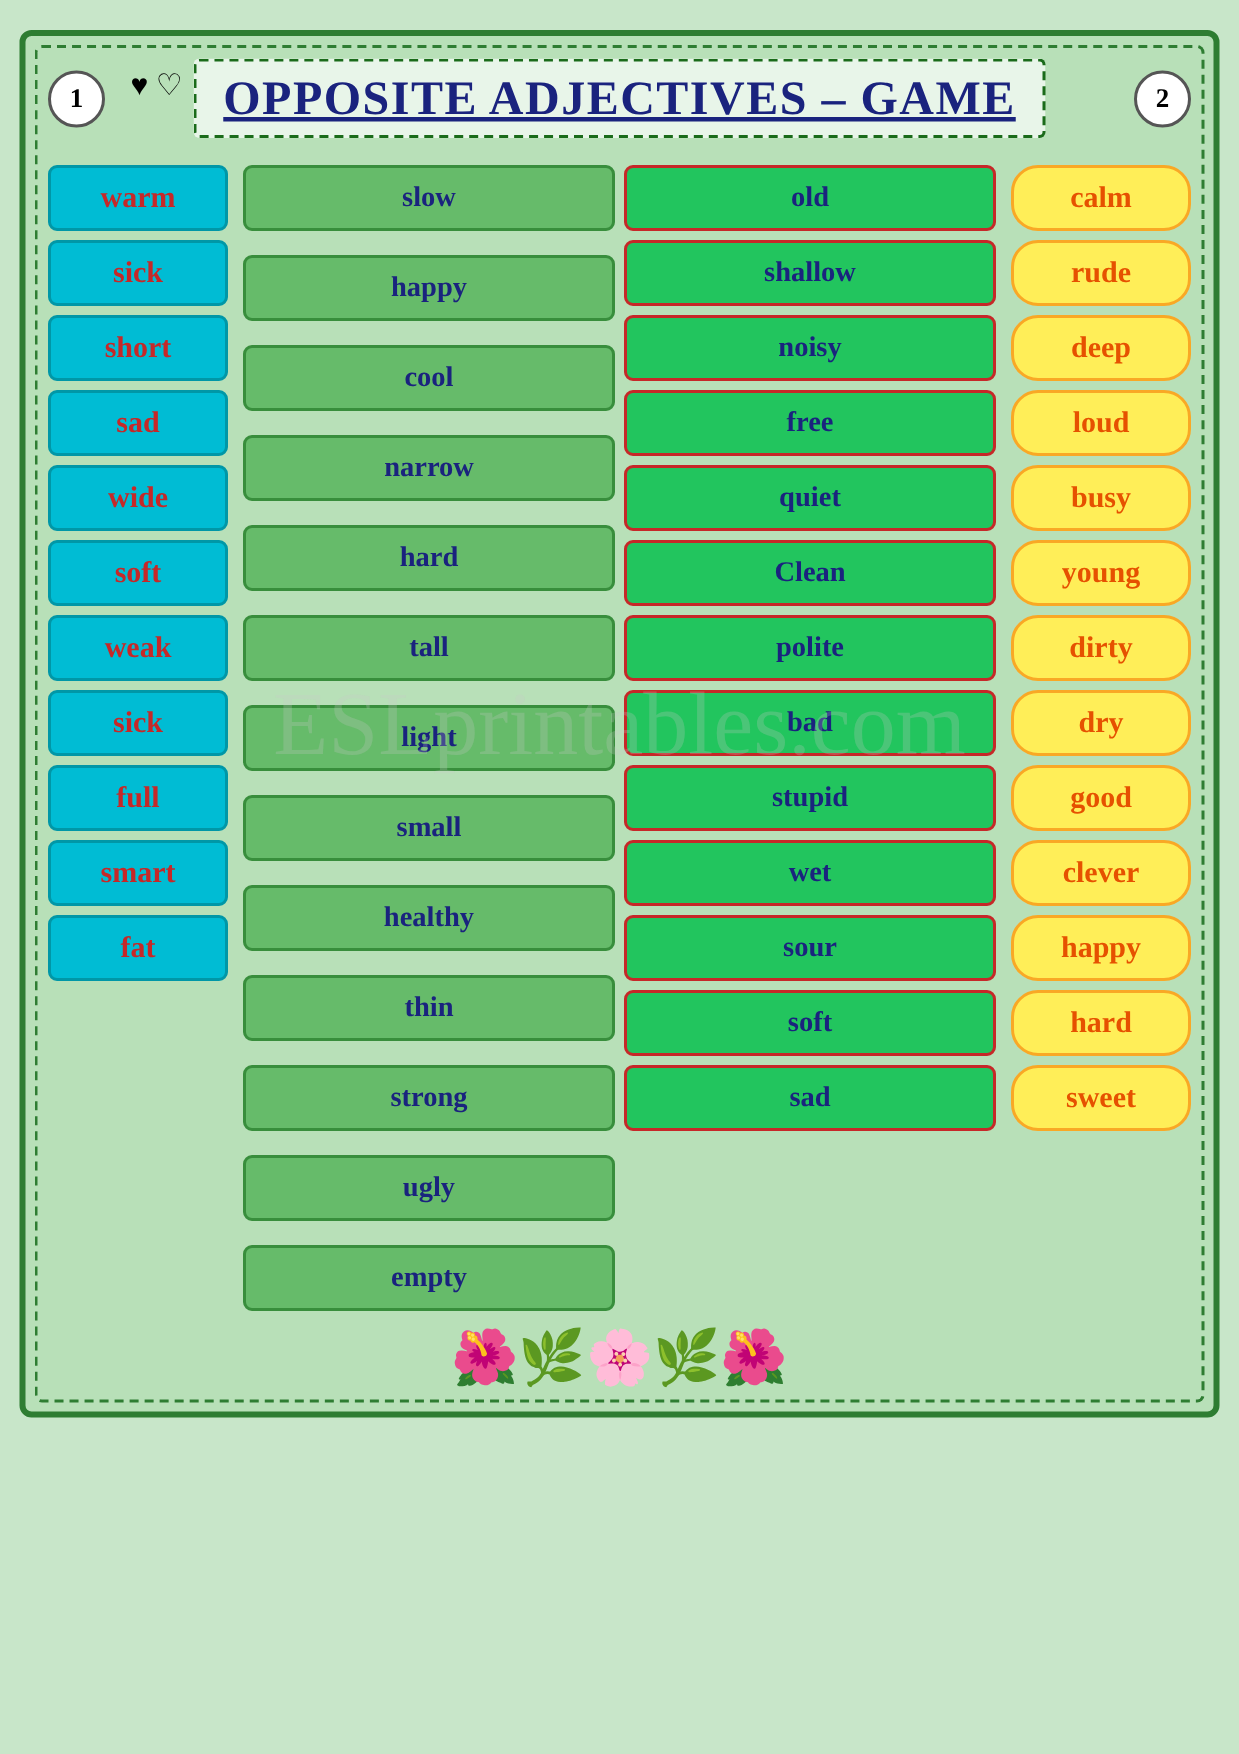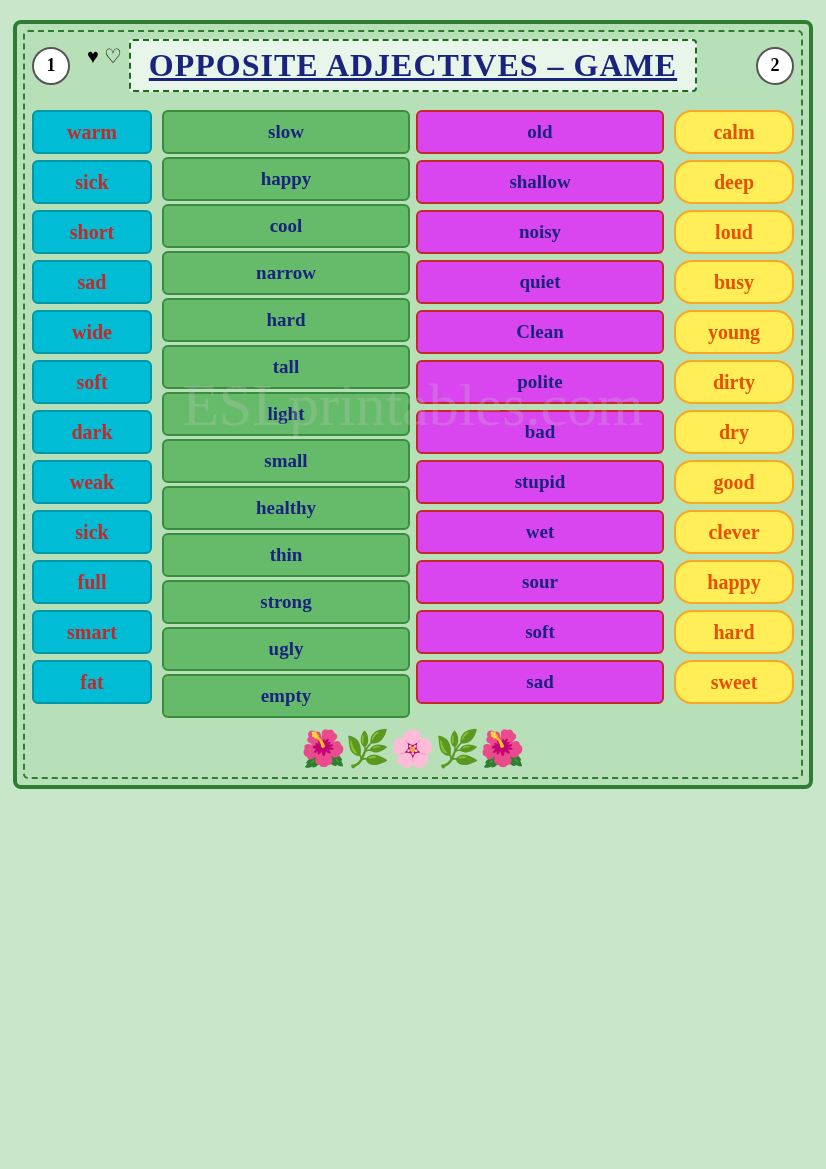--- a/index.html
+++ b/index.html
@@ -97,21 +97,21 @@
     
     .middle-col {
       display: flex;
       gap: 6px;
       flex: 1;
       flex-direction: row;
     }
     .green-col {
       display: flex;
       flex-direction: column;
-      gap: 3px;
+      gap: 16px;
       flex: 1;
     }
     .red-col {
       display: flex;
       flex-direction: column;
       gap: 6px;
       flex: 1;
     }
     .green-box {
       background: #66bb6a;
@@ -121,21 +121,21 @@
       text-align: center;
       font-size: 19px;
       font-weight: bold;
       color: #1a237e;
       min-height: 44px;
       display: flex;
       align-items: center;
       justify-content: center;
     }
     .red-box {
-      background: #d946ef;
+      background: #22c55e;
       border: 2px solid #c62828;
       border-radius: 6px;
       padding: 6px 10px;
       text-align: center;
       font-size: 19px;
       font-weight: bold;
       color: #1a237e;
       min-height: 44px;
       display: flex;
       align-items: center;
@@ -199,21 +199,20 @@
 
   <div class="content">
 
     <div class="left-col" id="left-col">
         <div class="cyan-box">warm</div>
         <div class="cyan-box">sick</div>
         <div class="cyan-box">short</div>
         <div class="cyan-box">sad</div>
         <div class="cyan-box">wide</div>
         <div class="cyan-box">soft</div>
-        <div class="cyan-box">dark</div>
         <div class="cyan-box">weak</div>
         <div class="cyan-box">sick</div>
         <div class="cyan-box">full</div>
         <div class="cyan-box">smart</div>
         <div class="cyan-box">fat</div>
       </div>
 
     <div class="middle-col">
       <div class="green-col" id="green-col">
           <div class="green-box">slow</div>
@@ -227,34 +226,36 @@
           <div class="green-box">healthy</div>
           <div class="green-box">thin</div>
           <div class="green-box">strong</div>
           <div class="green-box">ugly</div>
           <div class="green-box">empty</div>
         </div>
       <div class="red-col" id="red-col">
           <div class="red-box">old</div>
           <div class="red-box">shallow</div>
           <div class="red-box">noisy</div>
+          <div class="red-box">free</div>
           <div class="red-box">quiet</div>
           <div class="red-box">Clean</div>
           <div class="red-box">polite</div>
           <div class="red-box">bad</div>
           <div class="red-box">stupid</div>
           <div class="red-box">wet</div>
           <div class="red-box">sour</div>
           <div class="red-box">soft</div>
           <div class="red-box">sad</div>
         </div>
     </div>
 
     <div class="right-col" id="right-col">
         <div class="yellow-box">calm</div>
+        <div class="yellow-box">rude</div>
         <div class="yellow-box">deep</div>
         <div class="yellow-box">loud</div>
         <div class="yellow-box">busy</div>
         <div class="yellow-box">young</div>
         <div class="yellow-box">dirty</div>
         <div class="yellow-box">dry</div>
         <div class="yellow-box">good</div>
         <div class="yellow-box">clever</div>
         <div class="yellow-box">happy</div>
         <div class="yellow-box">hard</div>

